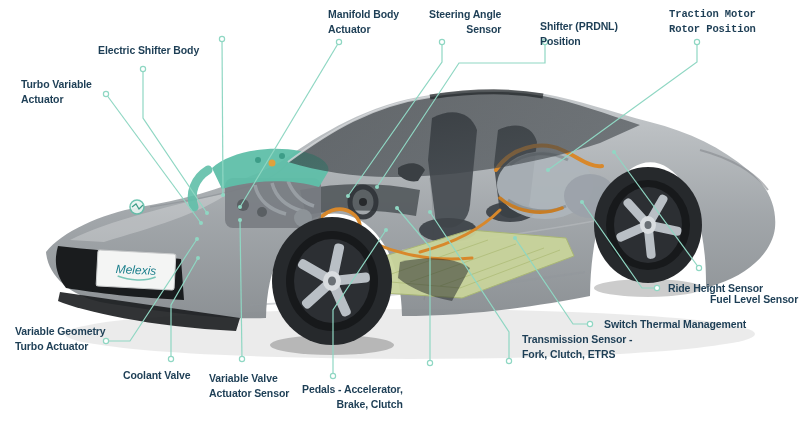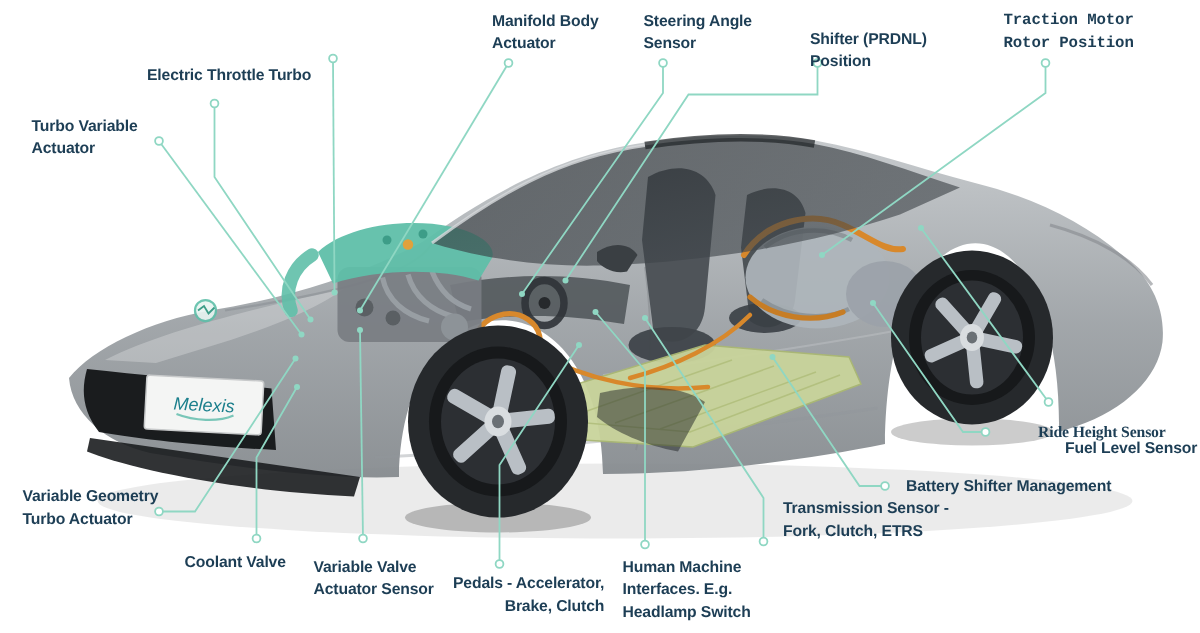--- a/index.html
+++ b/index.html
@@ -241,37 +241,34 @@
       <circle cx="171" cy="359" r="2.6" fill="#ffffff" stroke="#8fd7c3" stroke-width="1.2"></circle>
       <circle cx="198" cy="258" r="2" fill="#8fd7c3"></circle>
       <polyline points="106,341 130,341 197,239" fill="none" stroke="#8fd7c3" stroke-width="1.2"></polyline>
       <circle cx="106" cy="341" r="2.6" fill="#ffffff" stroke="#8fd7c3" stroke-width="1.2"></circle>
       <circle cx="197" cy="239" r="2" fill="#8fd7c3"></circle>
     </svg>
 
   <div class="labels-layer" id="labels-layer" style="color: rgb(29, 62, 85);">
       <div class="label" style="left: 21px; top: 77px;">Turbo Variable
 Actuator</div>
-      <div class="label" style="left: 98px; top: 43px;">Electric Throttle Turbo</div>
+      <div class="label" style="left: 98px; top: 43px;">Electric Shifter Body</div>
       <div class="label" style="left: 328px; top: 7px;">Manifold Body
 Actuator</div>
-      <div class="label" style="left: 429px; top: 7px;">Steering Angle
+      <div class="label" style="left: 429px; top: 7px; text-align: right;">Steering Angle
 Sensor</div>
       <div class="label" style="left: 540px; top: 19px;">Shifter (PRDNL)
 Position</div>
       <div class="label" style="left: 669px; top: 7px; font-family: Liberation Mono, monospace;">Traction Motor
 Rotor Position</div>
       <div class="label" style="left: 710px; top: 260px; margin-top: 32px;">Fuel Level Sensor</div>
-      <div class="label" style="left: 692px; top: 281px; font-family: Liberation Serif, serif;">Ride Height Sensor</div>
-      <div class="label" style="left: 604px; top: 317px;">Battery Shifter Management</div>
+      <div class="label" style="left: 668px; top: 281px;">Ride Height Sensor</div>
+      <div class="label" style="left: 604px; top: 317px;">Switch Thermal Management</div>
       <div class="label" style="left: 522px; top: 332px;">Transmission Sensor -
 Fork, Clutch, ETRS</div>
-      <div class="label" style="left: 415px; top: 371px;">Human Machine
-Interfaces. E.g.
-Headlamp Switch</div>
       <div class="label" style="left: 302px; top: 382px; text-align: right;">Pedals - Accelerator,
 Brake, Clutch</div>
       <div class="label" style="left: 209px; top: 371px;">Variable Valve
 Actuator Sensor</div>
       <div class="label" style="left: 123px; top: 368px;">Coolant Valve</div>
       <div class="label" style="left: 15px; top: 324px;">Variable Geometry
 Turbo Actuator</div>
     </div>
 
 </div>

